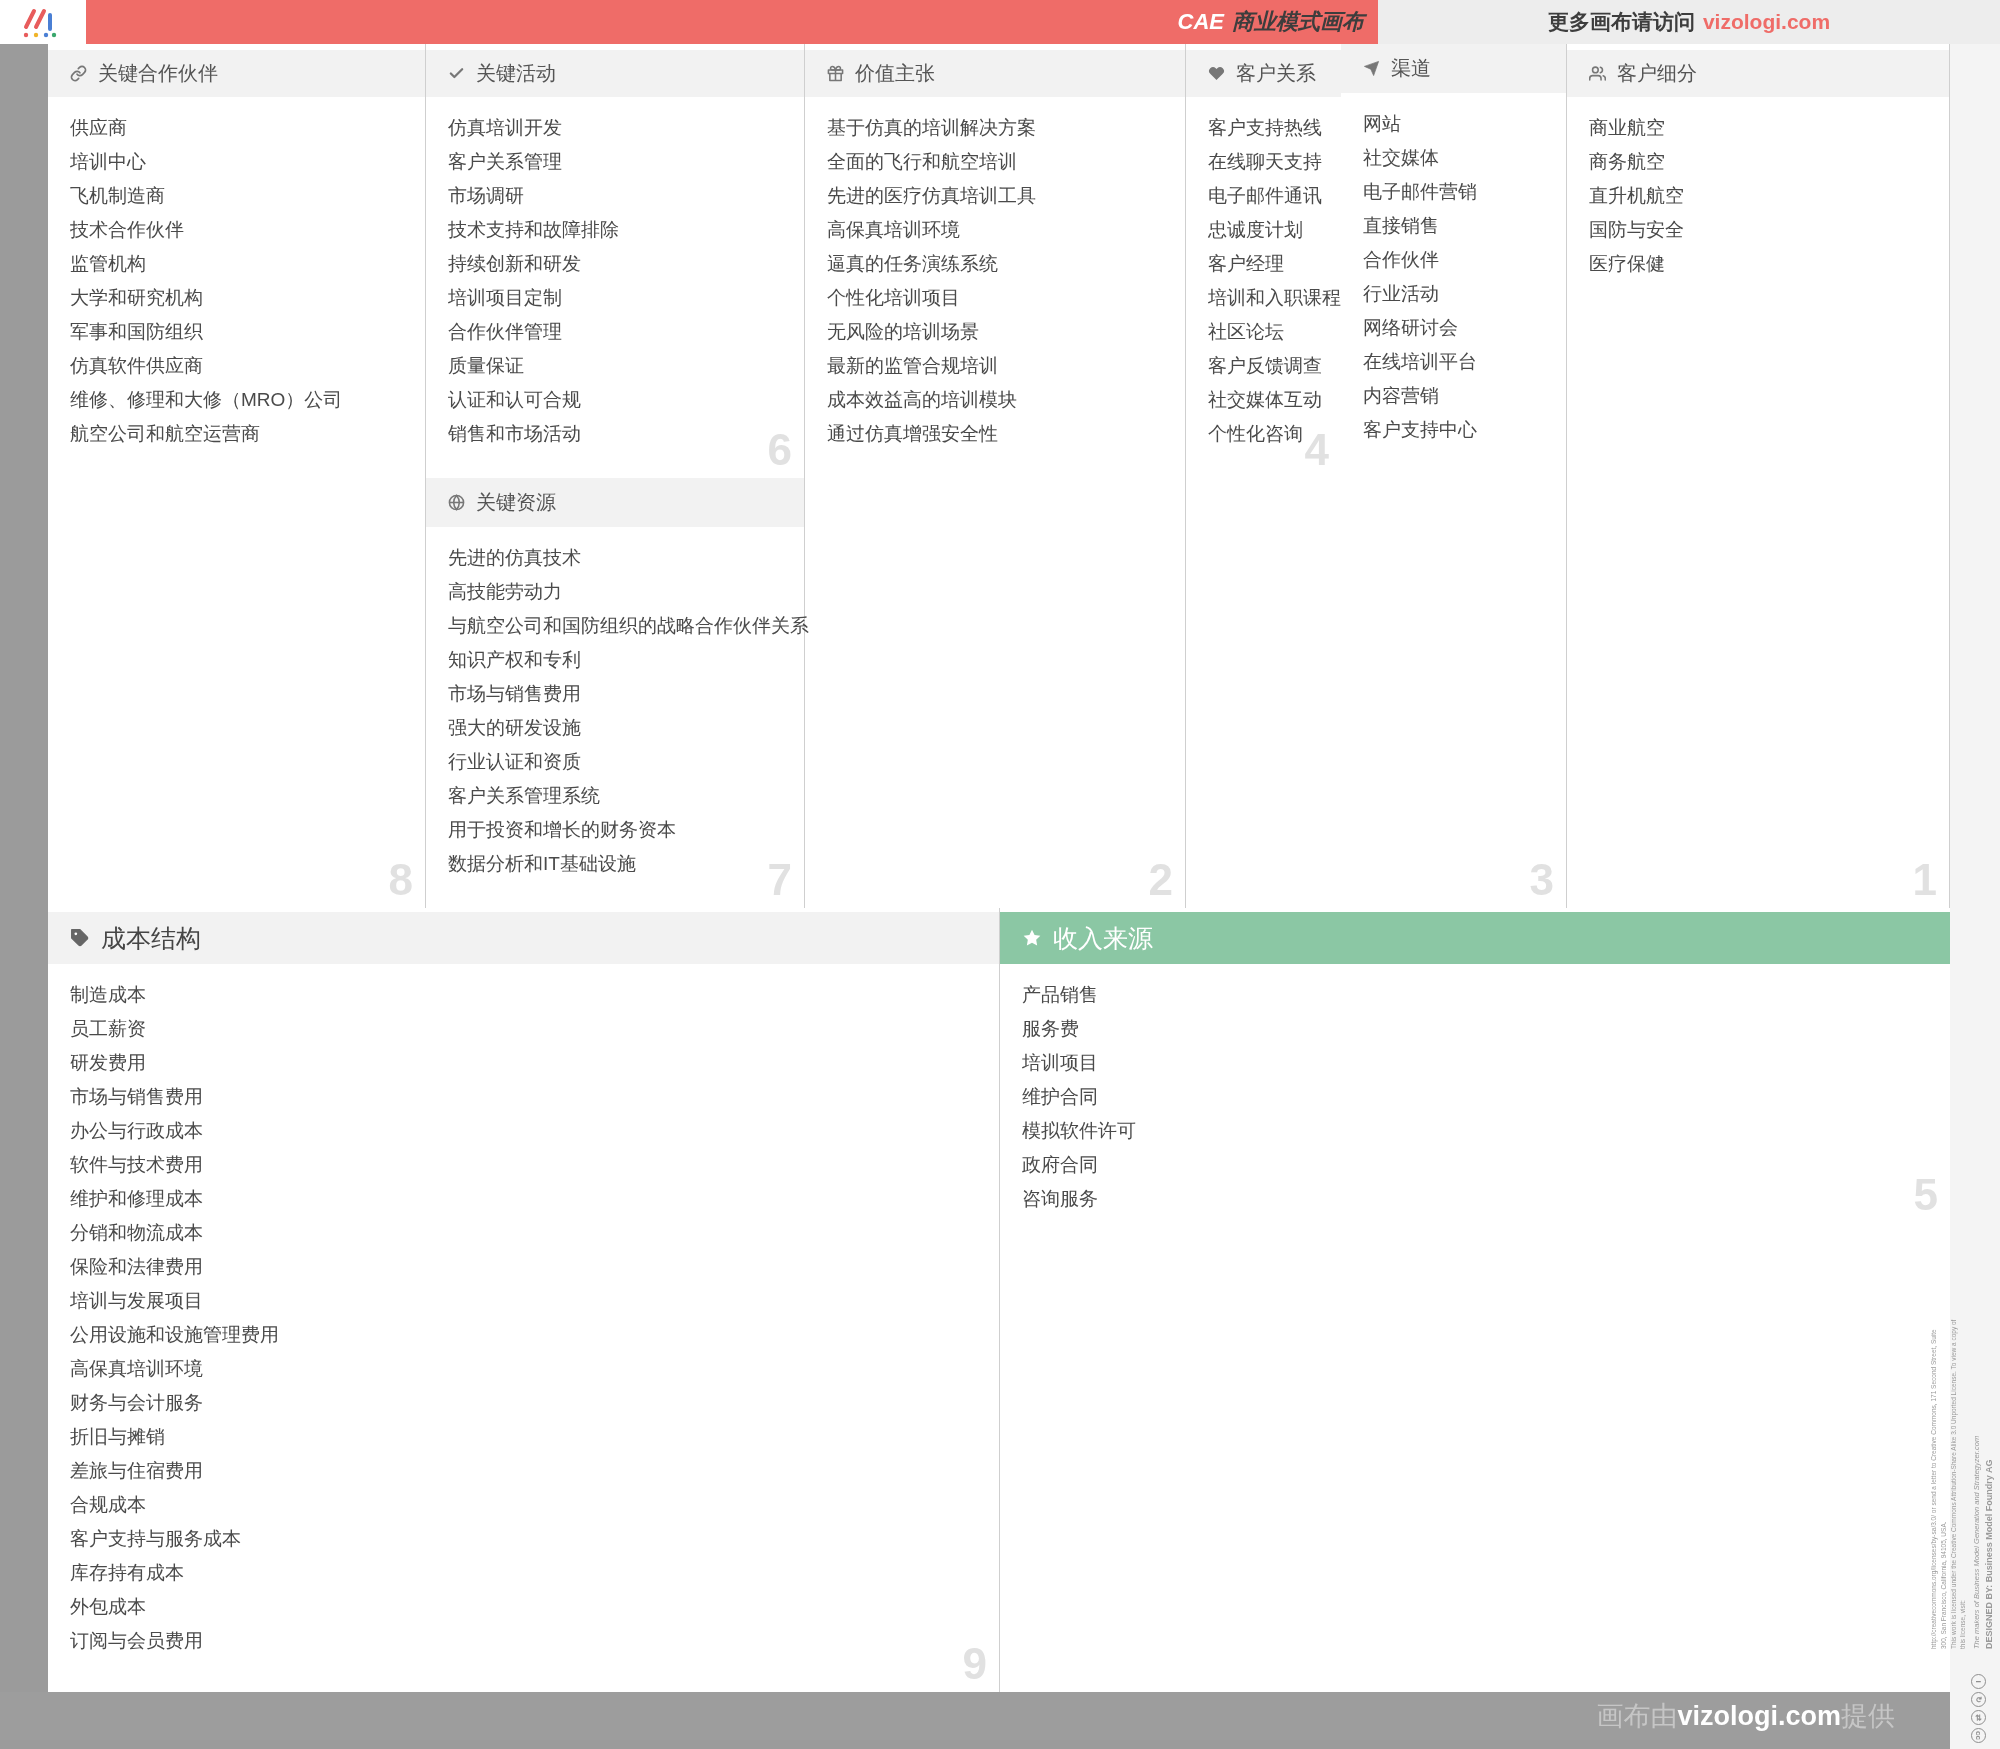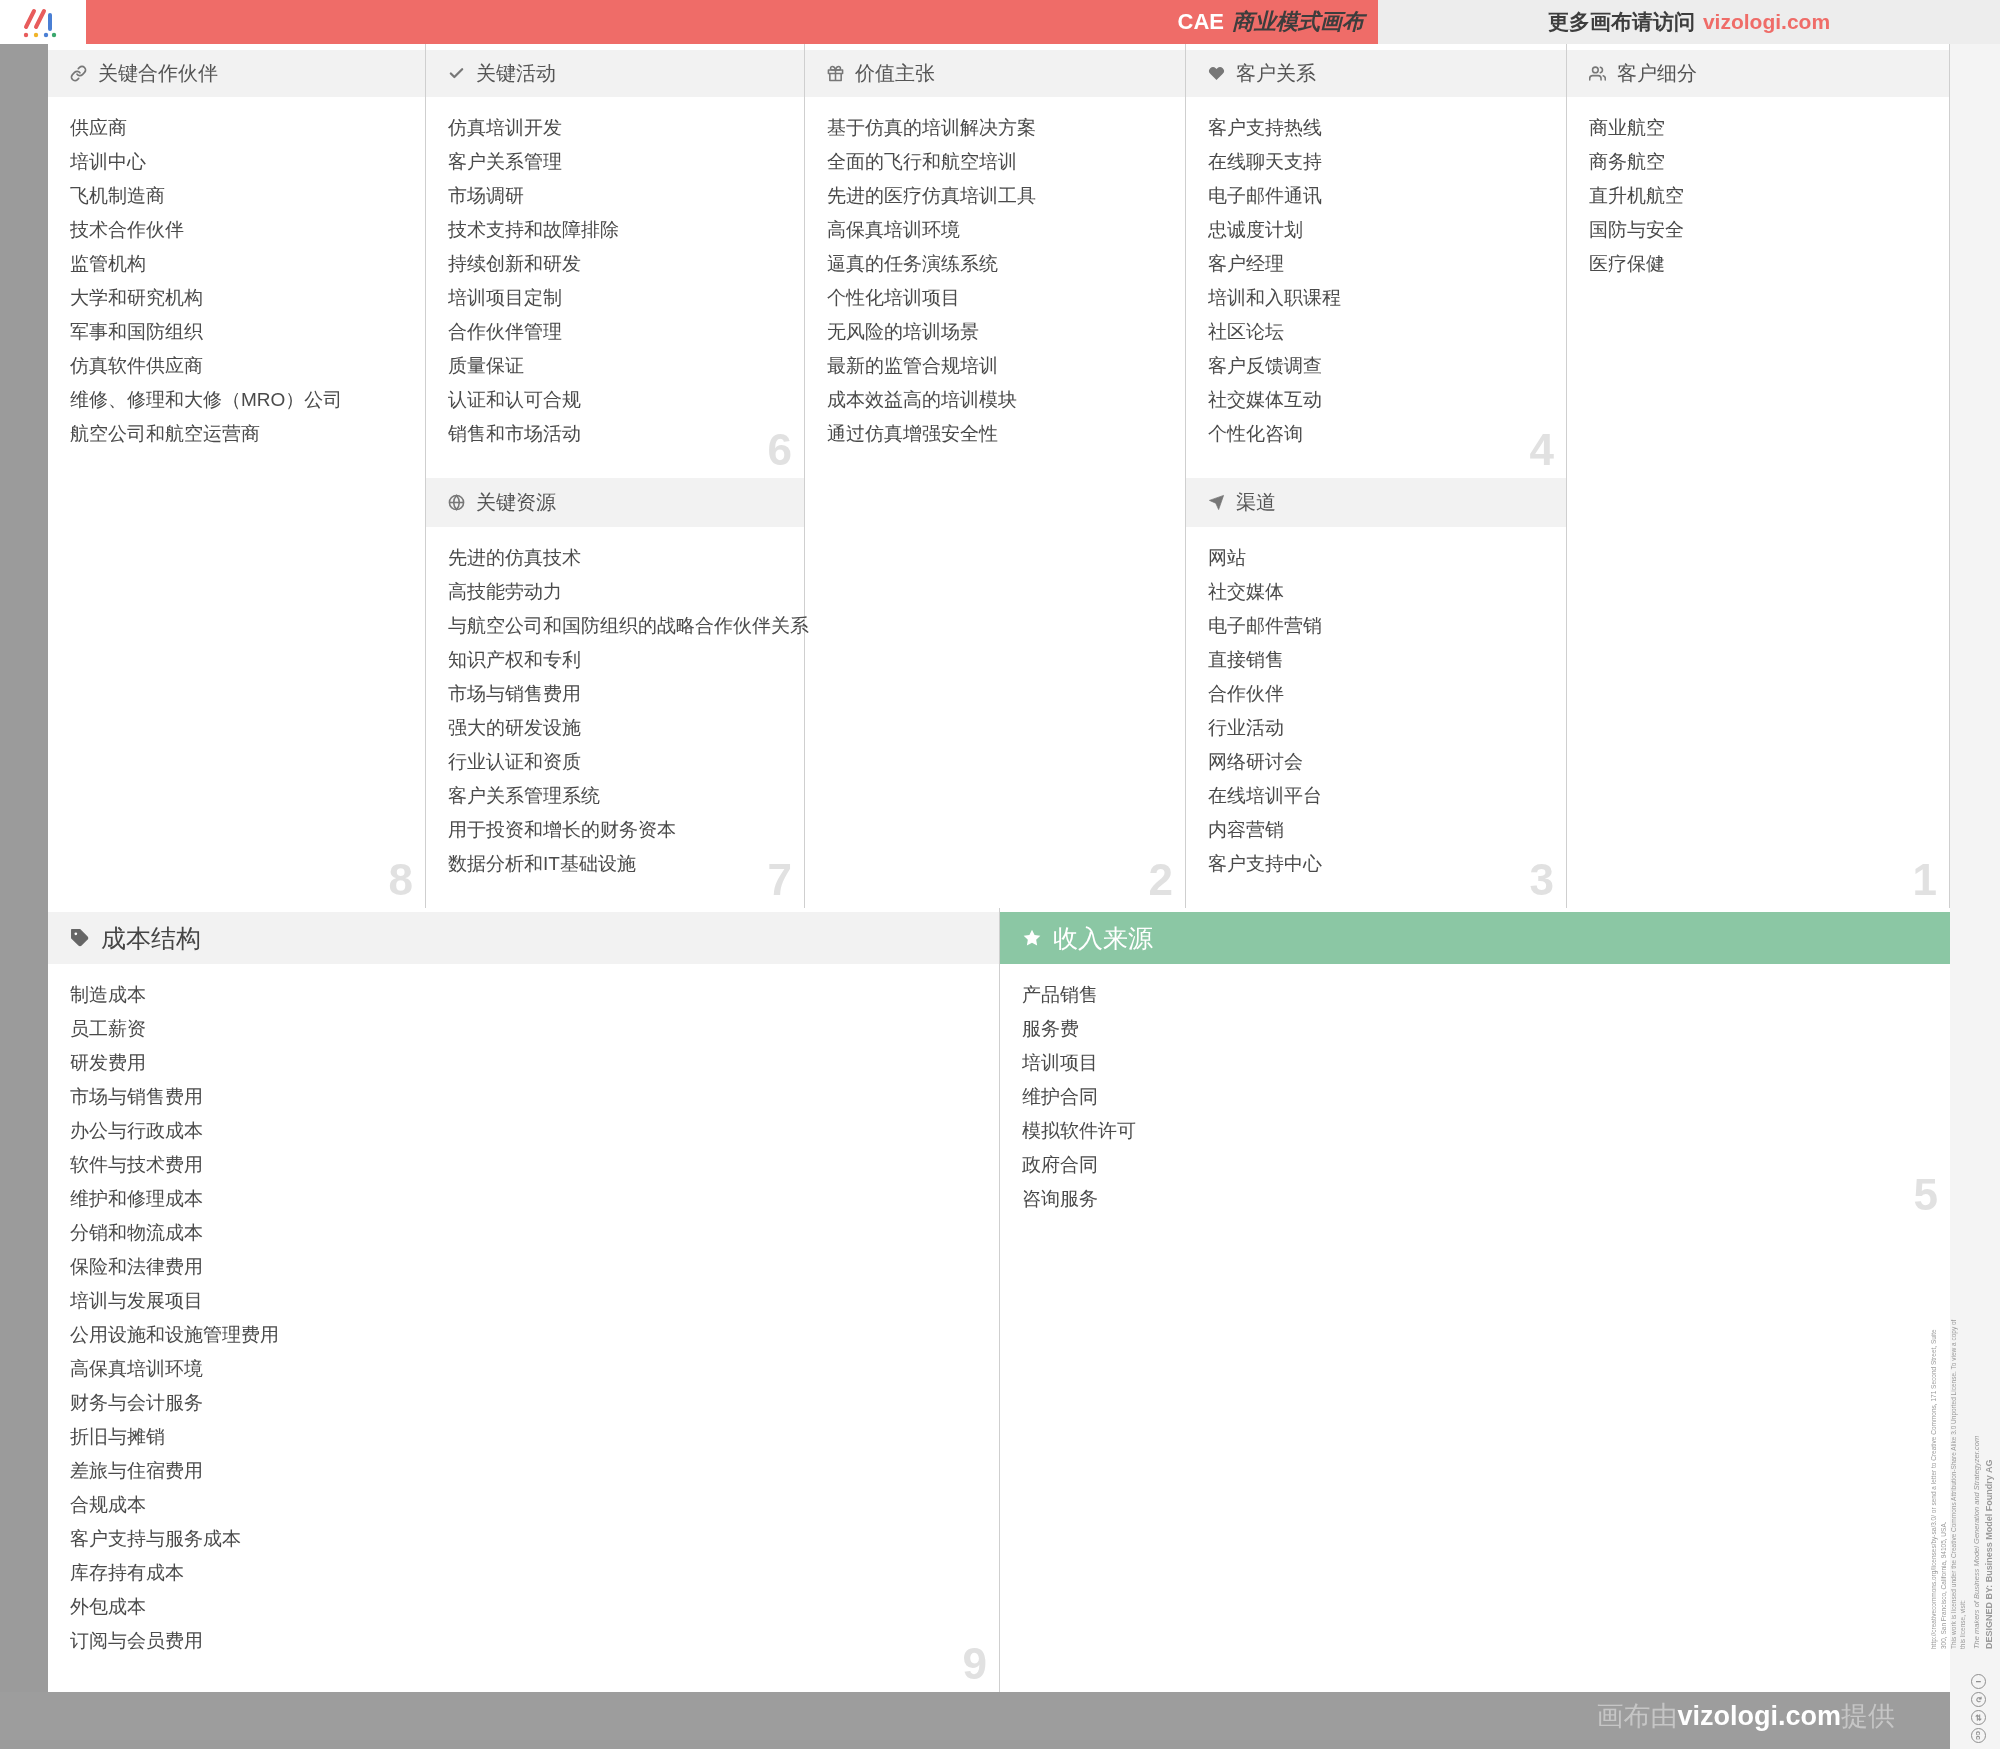--- a/index.html
+++ b/index.html
@@ -4,32 +4,32 @@
 <title>CAE 商业模式画布</title>
 <style>
   * { margin:0; padding:0; box-sizing:border-box; }
   html,body { width:2000px; height:1749px; }
   body { position:relative; background:#9b9b9b; font-family:"Liberation Sans",sans-serif; overflow:hidden; }
 
   
   .topbar { position:absolute; left:0; top:0; width:2000px; height:44px; }
   .logo { position:absolute; left:0; top:0; width:86px; height:44px; background:#fff; display:flex; align-items:center; justify-content:center; }
   .redbar { position:absolute; left:86px; top:0; width:1292px; height:44px; background:#ef6c68; display:flex; align-items:center; justify-content:flex-end; padding-right:14px; gap:8px; }
-  .redbar .brand { color:#fff; font-weight:700; font-size:22px; }
+  .redbar .brand { color:#fff; font-weight:700; font-size:22px;font-style:italic; }
   .redbar .title { color:#3d3d3d; font-weight:700; font-size:22px;font-style:italic; }
   .tab { position:absolute; left:1378px; top:0; width:622px; height:44px; background:#ededed; display:flex; align-items:center; justify-content:center; gap:8px; font-size:21px; }
   .tab .more { color:#3d3d3d; font-weight:700; }
   .tab .link { color:#ef6c68; font-weight:700; }
 
   
   .canvas { position:absolute; left:48px; top:44px; width:1902px; height:1648px; background:#fff; }
   .top-grid { display:flex; height:864px; }
   .col { position:relative; border-right:1px solid #cfcfcf; height:100%; }
   .c1 { width:378px; } .c2 { width:379px; display:flex; flex-direction:column; }
-  .c3 { width:381px; } .c4 { width:381px; display:flex; flex-direction:column; }
+  .c3 { width:381px; } .c4 { width:381px; display:flex; flex-direction:row; }
   .c5 { width:383px; }
   .subA { height:434px; position:relative; }
   .subB { flex:1; position:relative; }
 
   .sec-head { height:47px; margin-top:6px; background:#f2f2f2; display:flex; align-items:center; padding-left:22px; gap:11px; }
   .subB .sec-head { margin-top:0; height:49px; }
   .sec-title { font-size:20px; font-weight:400; color:#555; }
   .icn { display:flex; align-items:center; }
   .icn svg { display:block; }
 

